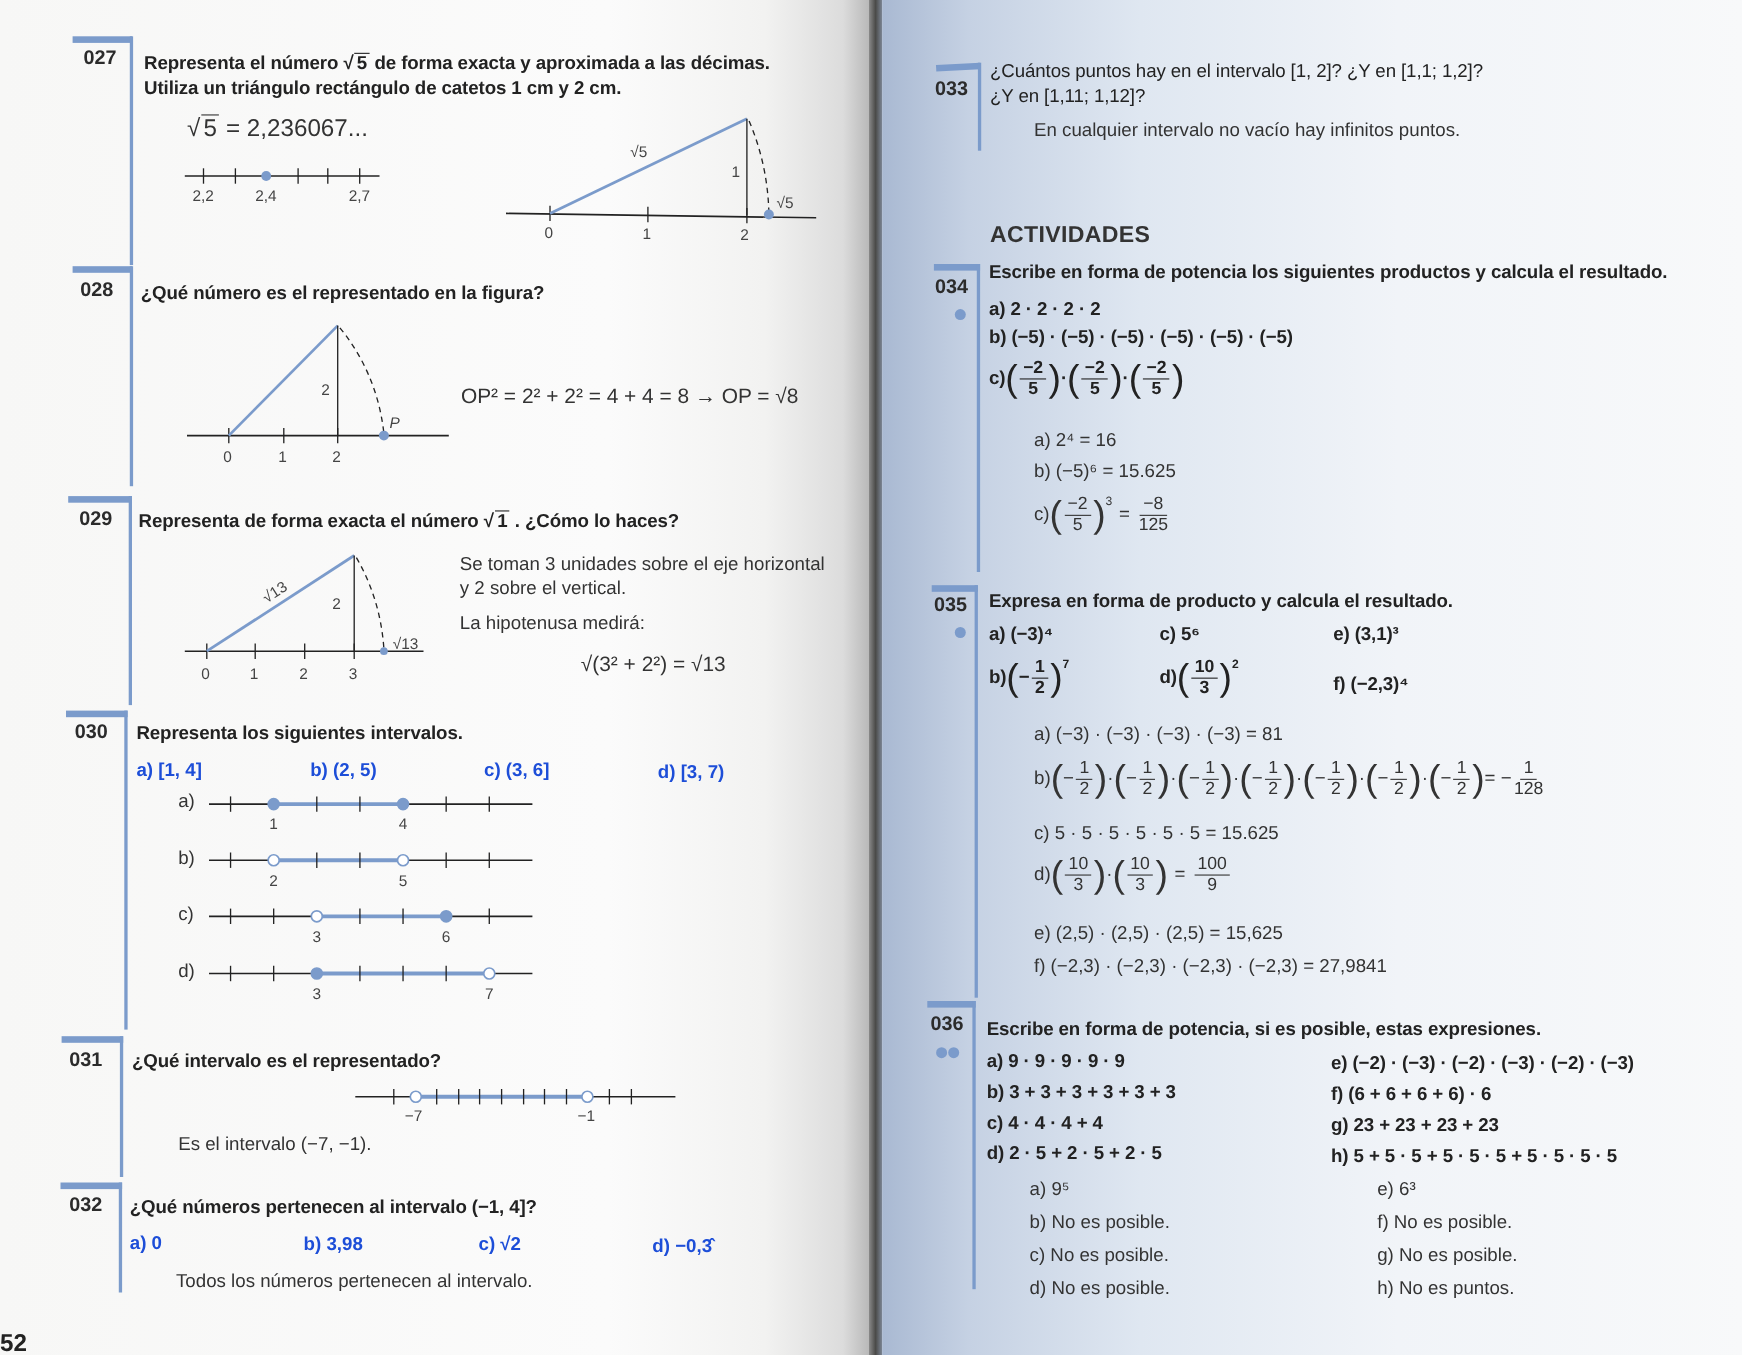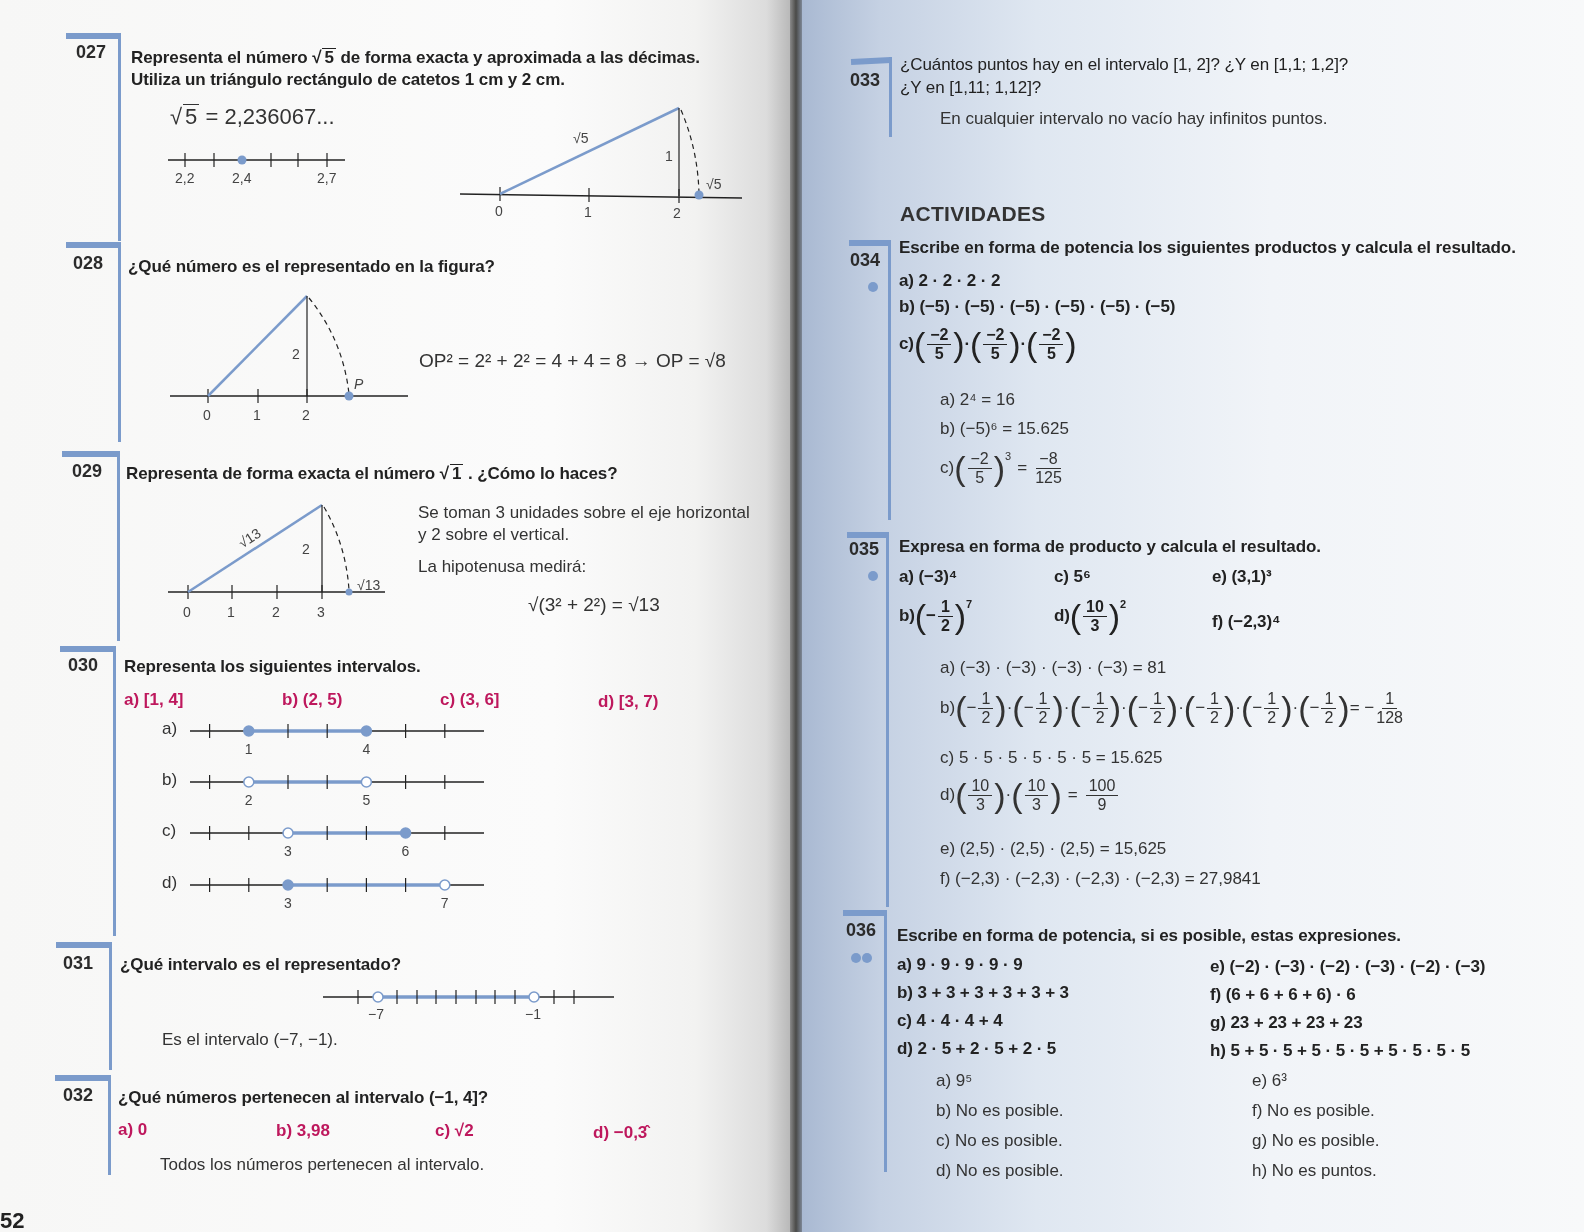--- a/index.html
+++ b/index.html
@@ -9,21 +9,21 @@
        background:linear-gradient(90deg,#f7f7f6 0%,#fbfbfb 70%,#f2f2f1 88%,#dcdcdc 97%,#b9b9b9 100%);}
   .page-right{position:absolute;left:802px;top:0;width:782px;height:1232px;
        background:linear-gradient(90deg,#a9b9d2 0%,#c5d1e3 10%,#dfe7f1 30%,#f1f4f8 60%,#f8f9fa 100%);}
   .gutter{position:absolute;left:790px;top:0;width:12px;height:1232px;
        background:linear-gradient(90deg,#8a8a8a,#4a4a48 50%,#7d8796);}
   .ex-num{position:absolute;font-weight:bold;font-size:18px;color:#2b2b2b;}
   .ex-bar-top{position:absolute;height:6px;background:#7b9bcb;}
   .ex-bar-side{position:absolute;width:3px;background:#7b9bcb;}
   .q{position:absolute;font-size:17px;font-weight:bold;color:#222;white-space:nowrap;letter-spacing:-0.1px;}
   .a{position:absolute;font-size:17px;color:#333;white-space:nowrap;}
-  .opt{position:absolute;font-size:17px;font-weight:bold;color:#be185d;white-space:nowrap;}
+  .opt{position:absolute;font-size:17px;font-weight:bold;color:#1d4ed8;white-space:nowrap;}
   .lbl{position:absolute;font-size:14px;color:#444;}
   .sqrt{display:inline-block;border-top:1.5px solid currentColor;padding:0 2px;margin-left:1px;line-height:1.1;}
   .frac{display:inline-flex;flex-direction:column;align-items:center;vertical-align:middle;font-size:16px;line-height:1.1;margin:0 2px;}
   .frac .n{border-bottom:1.5px solid currentColor;padding:0 3px;}
   .paren{font-size:34px;font-weight:normal;vertical-align:middle;line-height:1;}
   .dot{display:inline-block;width:10px;height:10px;border-radius:50%;background:#7b9bcb;}
   .ddot{position:absolute;}
   .activ{position:absolute;font-weight:bold;font-size:21px;color:#333;letter-spacing:0.3px;}
   sup{font-size:11px;}
   svg{position:absolute;overflow:visible;}

